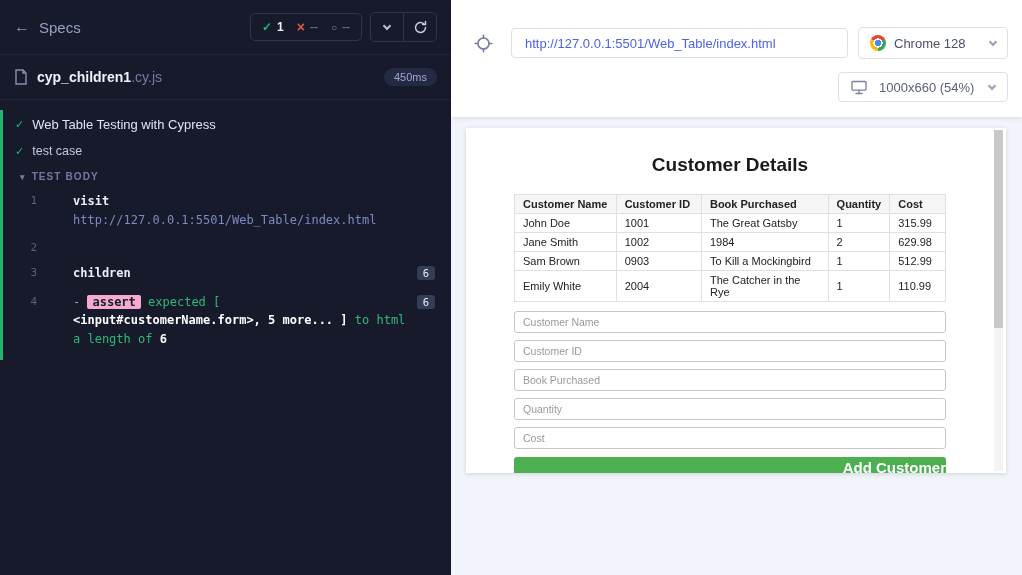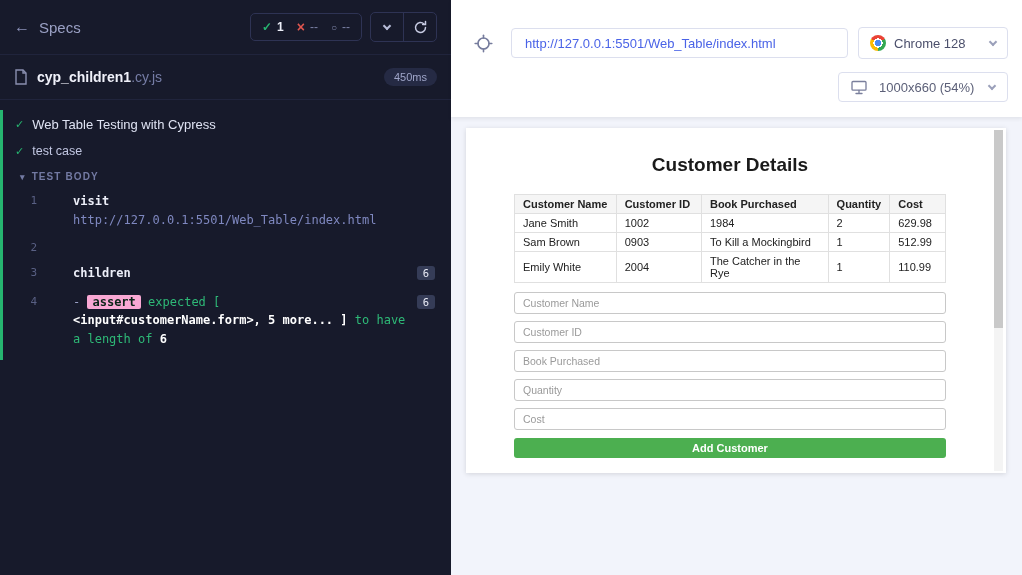--- a/index.html
+++ b/index.html
@@ -72,21 +72,21 @@
   .app-title { font-size:19px; font-weight:700; color:#1a1a1a; text-align:center; margin-top:26px; margin-bottom:18px; }
   .customer-table { width:100%; border-collapse:collapse; font-size:11px; color:#222; }
   .customer-table th, .customer-table td { border:1px solid #e0e0e0; padding:3px 8px; text-align:left; }
   .customer-table th { background:#f5f5f5; font-weight:700; }
   .customer-table th:nth-child(1){width:24%} .customer-table th:nth-child(2){width:20%}
   .customer-table th:nth-child(3){width:30%} .customer-table th:nth-child(4){width:13%}
   .customer-table th:nth-child(5){width:13%}
   .customer-form { margin-top:9px; }
   .customer-form input { display:block; width:100%; height:22px; margin-top:7px; border:1px solid #c8c8c8; border-radius:3px; padding:0 8px; font-size:10.5px; color:#333; font-family:"Liberation Sans",sans-serif; }
   .customer-form input::placeholder { color:#9a9a9a; }
-  .add-btn { display:block; width:100%; height:20px; margin-top:8px; background:#4caf50; border:none; border-radius:3px; color:#fff; font-size:11px; font-weight:600; cursor:pointer; font-family:"Liberation Sans",sans-serif; }
+  .add-btn { display:block; width:100%; height:20px; margin-top:8px; background:#4caf50; border:none; border-radius:3px; color:#fff; font-size:15px; font-weight:600; cursor:pointer; font-family:"Liberation Sans",sans-serif;text-align:right; }
   .scrollbar { position:absolute; top:2px; right:3px; width:9px; height:calc(100% - 4px); background:#f4f4f4; }
   .scroll-thumb { width:100%; height:58%; background:#c9c9c9; }
 </style>
 </head>
 <body>
 
 <div class="screen">
 
   <aside class="left">
 
@@ -158,21 +158,21 @@
             <div class="cmd">
               <span class="cmd-num">2</span>
             </div>
             <div class="cmd">
               <span class="cmd-num">3</span>
               <div class="cmd-body"><span class="cmd-method">children</span></div>
               <span class="cmd-badge">6</span>
             </div>
             <div class="cmd">
               <span class="cmd-num">4</span>
-              <div class="cmd-body"><span class="cmd-prefix">- </span><span class="cmd-method pill">assert</span><span class="part-muted"> expected [</span><span class="part-strong"> &lt;input#customerName.form&gt;, 5 more... ]</span><span class="part-muted"> to have</span><span class="part-muted"> a length of</span><span class="part-strong"> 6</span></div>
+              <div class="cmd-body"><span class="cmd-prefix">- </span><span class="cmd-method pill">assert</span><span class="part-muted"> expected [</span><span class="part-strong"> &lt;input#customerName.form&gt;, 5 more... ]</span><span class="part-muted"> to html</span><span class="part-muted"> a length of</span><span class="part-strong"> 6</span></div>
               <span class="cmd-badge">6</span>
             </div>
           </div>
       </div>
     </div>
   </aside>
 
   <main class="right">
 
     <div class="browser-header">
@@ -217,20 +217,27 @@
                 <tr>
                   <th>Customer Name</th>
                   <th>Customer ID</th>
                   <th>Book Purchased</th>
                   <th>Quantity</th>
                   <th>Cost</th>
                 </tr>
               </thead>
             <tbody>
                 <tr>
+                  <td>John Doe</td>
+                  <td>1001</td>
+                  <td>The Great Gatsby</td>
+                  <td>1</td>
+                  <td>315.99</td>
+                </tr>
+                <tr>
                   <td>Jane Smith</td>
                   <td>1002</td>
                   <td>1984</td>
                   <td>2</td>
                   <td>629.98</td>
                 </tr>
                 <tr>
                   <td>Sam Brown</td>
                   <td>0903</td>
                   <td>To Kill a Mockingbird</td>

